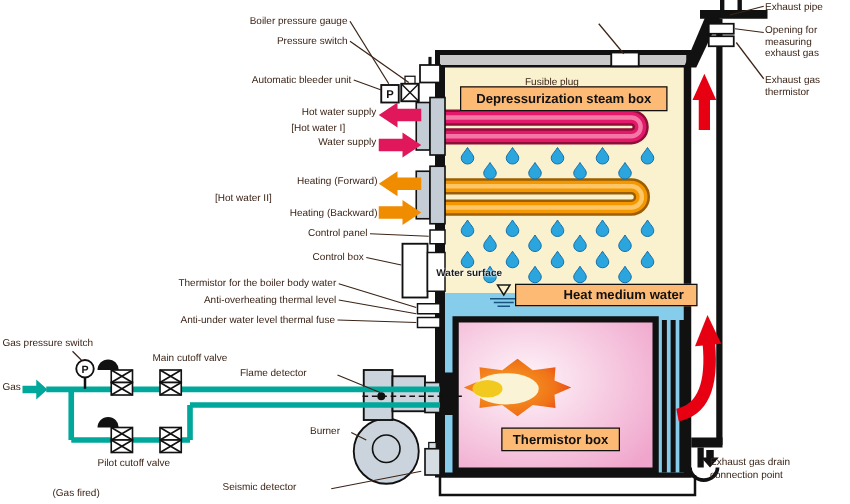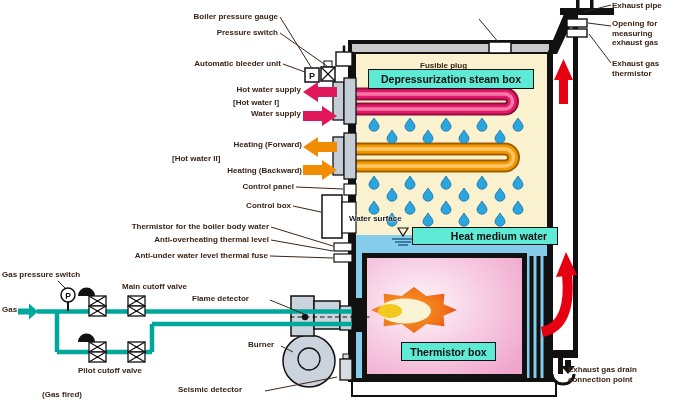--- a/index.html
+++ b/index.html
@@ -1,22 +1,22 @@
 <!DOCTYPE html>
 <html><head>
 <meta charset="utf-8">
 <style>
   html,body{margin:0;padding:0;background:#fff;}
   #stage{position:relative;width:680px;height:403px;background:#fff;overflow:hidden;
          font-family:"Liberation Sans",sans-serif;}
   #art{position:absolute;left:0;top:0;}
-  .lbl{position:absolute;font-size:8px;font-weight:bold;color:#3B2417;line-height:9.5px;
+  .lbl{position:absolute;font-size:8px;font-weight:normal;color:#3B2417;line-height:9.5px;
        white-space:pre-line;}
   .r{text-align:right;}
-  .boxlbl{position:absolute;background:#5eead4;border:1.5px solid #111;color:#111;
+  .boxlbl{position:absolute;background:#fdba74;border:1.5px solid #111;color:#111;
           display:flex;align-items:center;justify-content:center;font-weight:bold;}
   .ws{position:absolute;font-size:8px;font-weight:bold;color:#1a1a1a;line-height:8.5px;
       text-shadow:0 0 2px #fff,0 0 2px #fff;}
 </style>
 </head>
 <body>
 
 <div id="stage">
 
 <svg id="art" width="680" height="403" viewBox="0 0 680 403">

